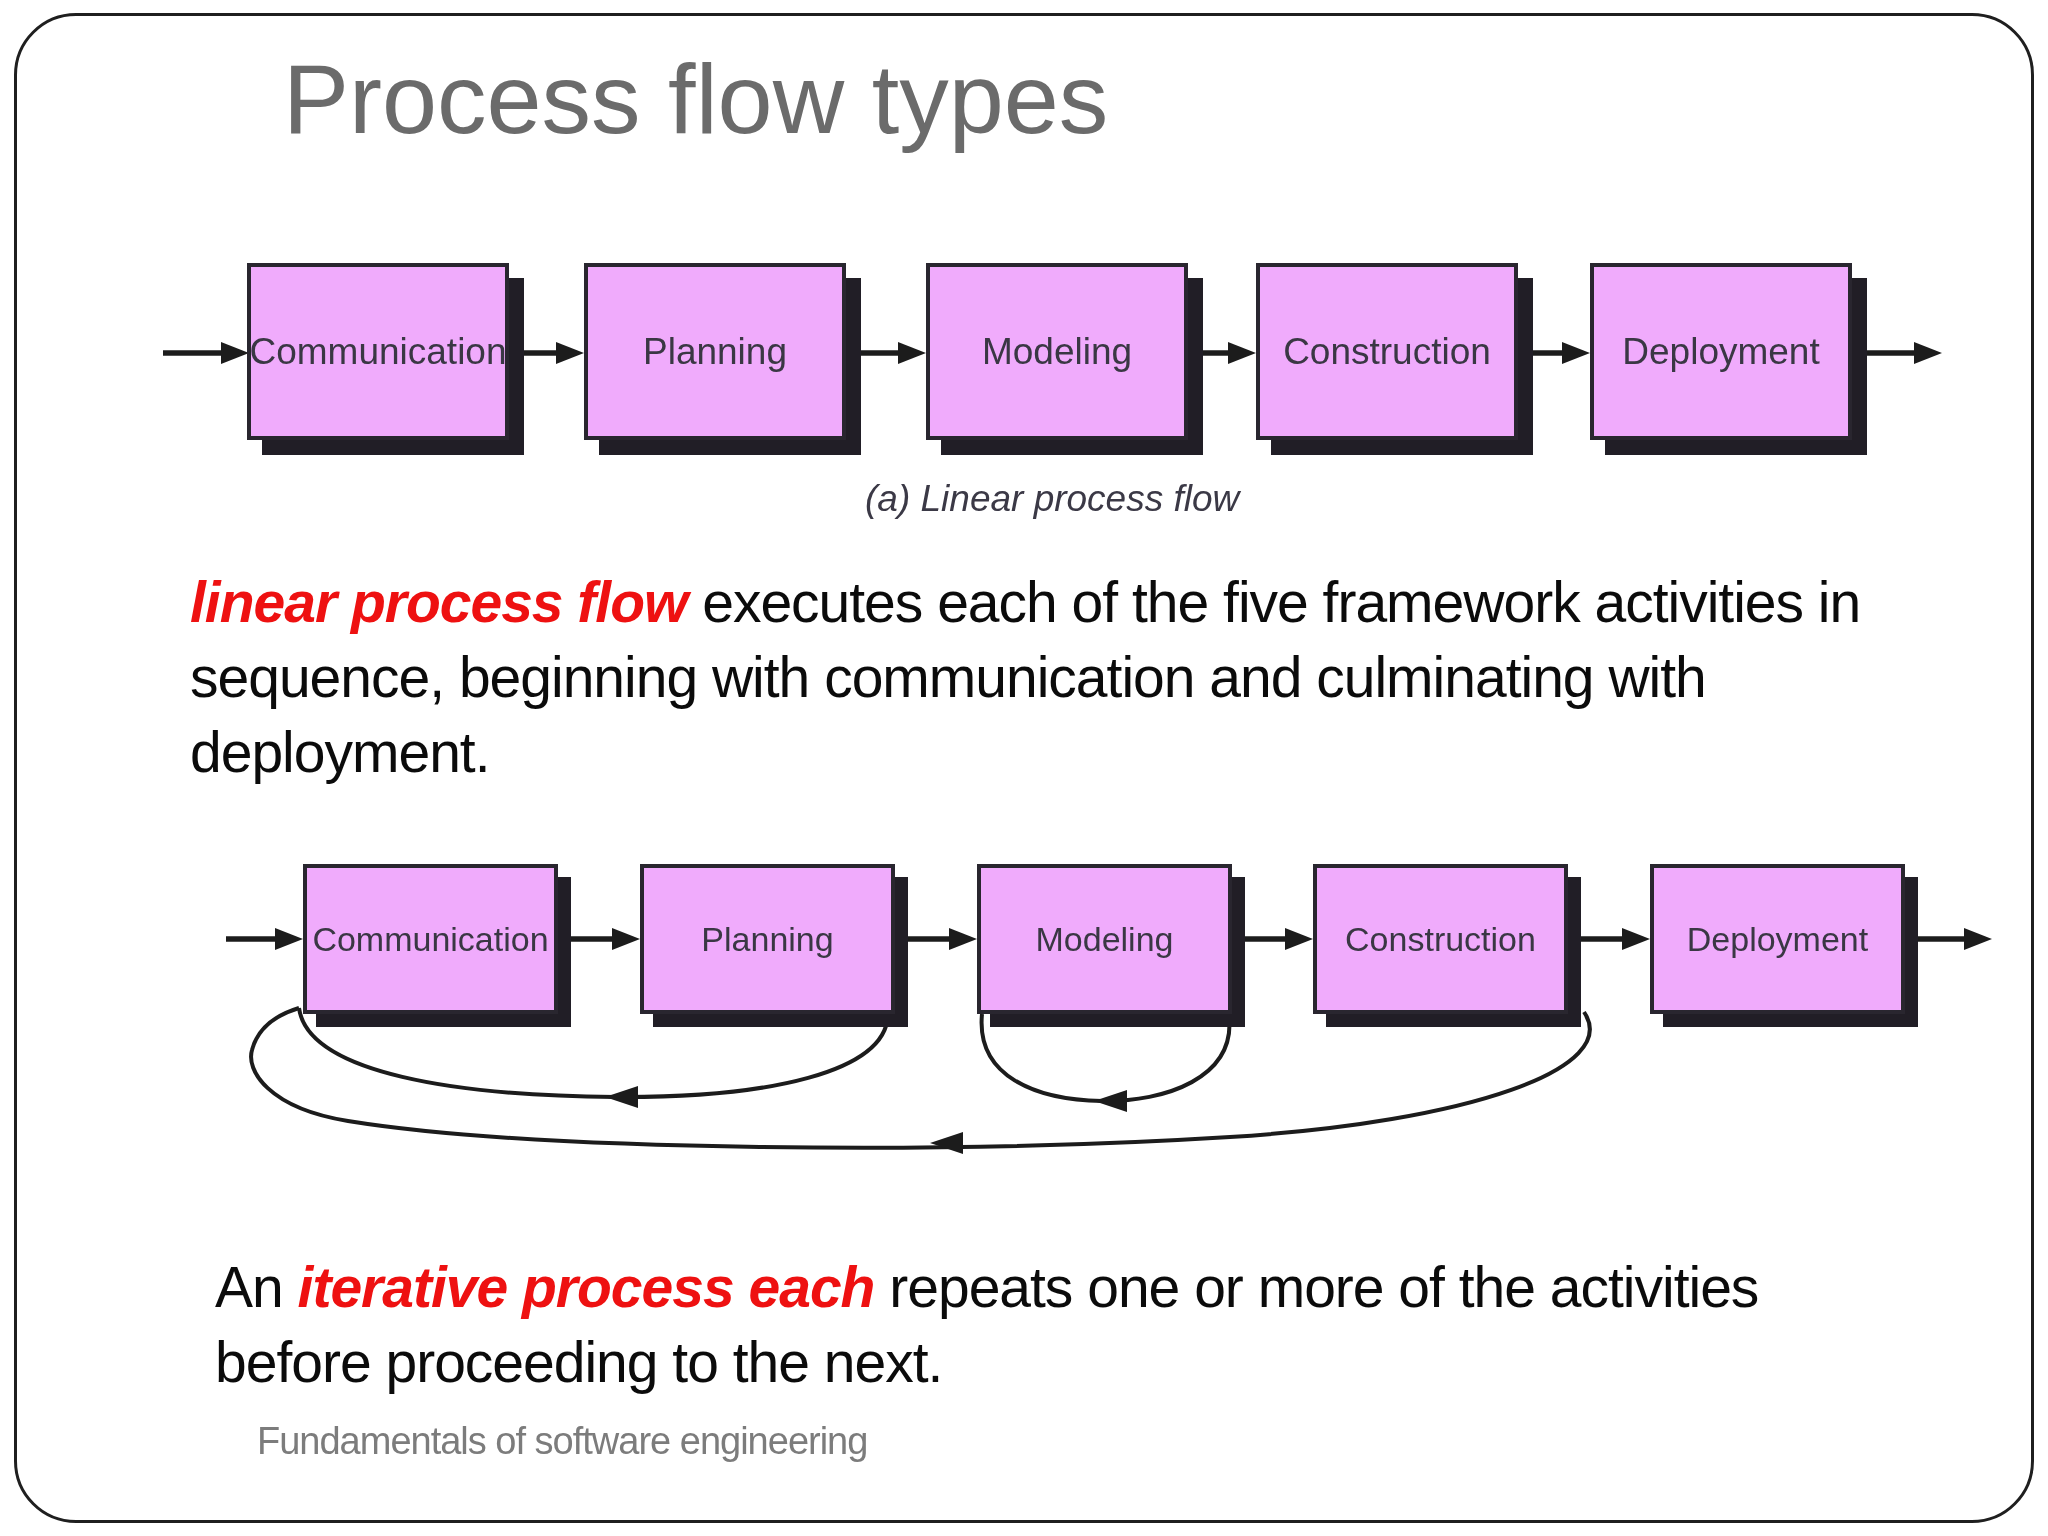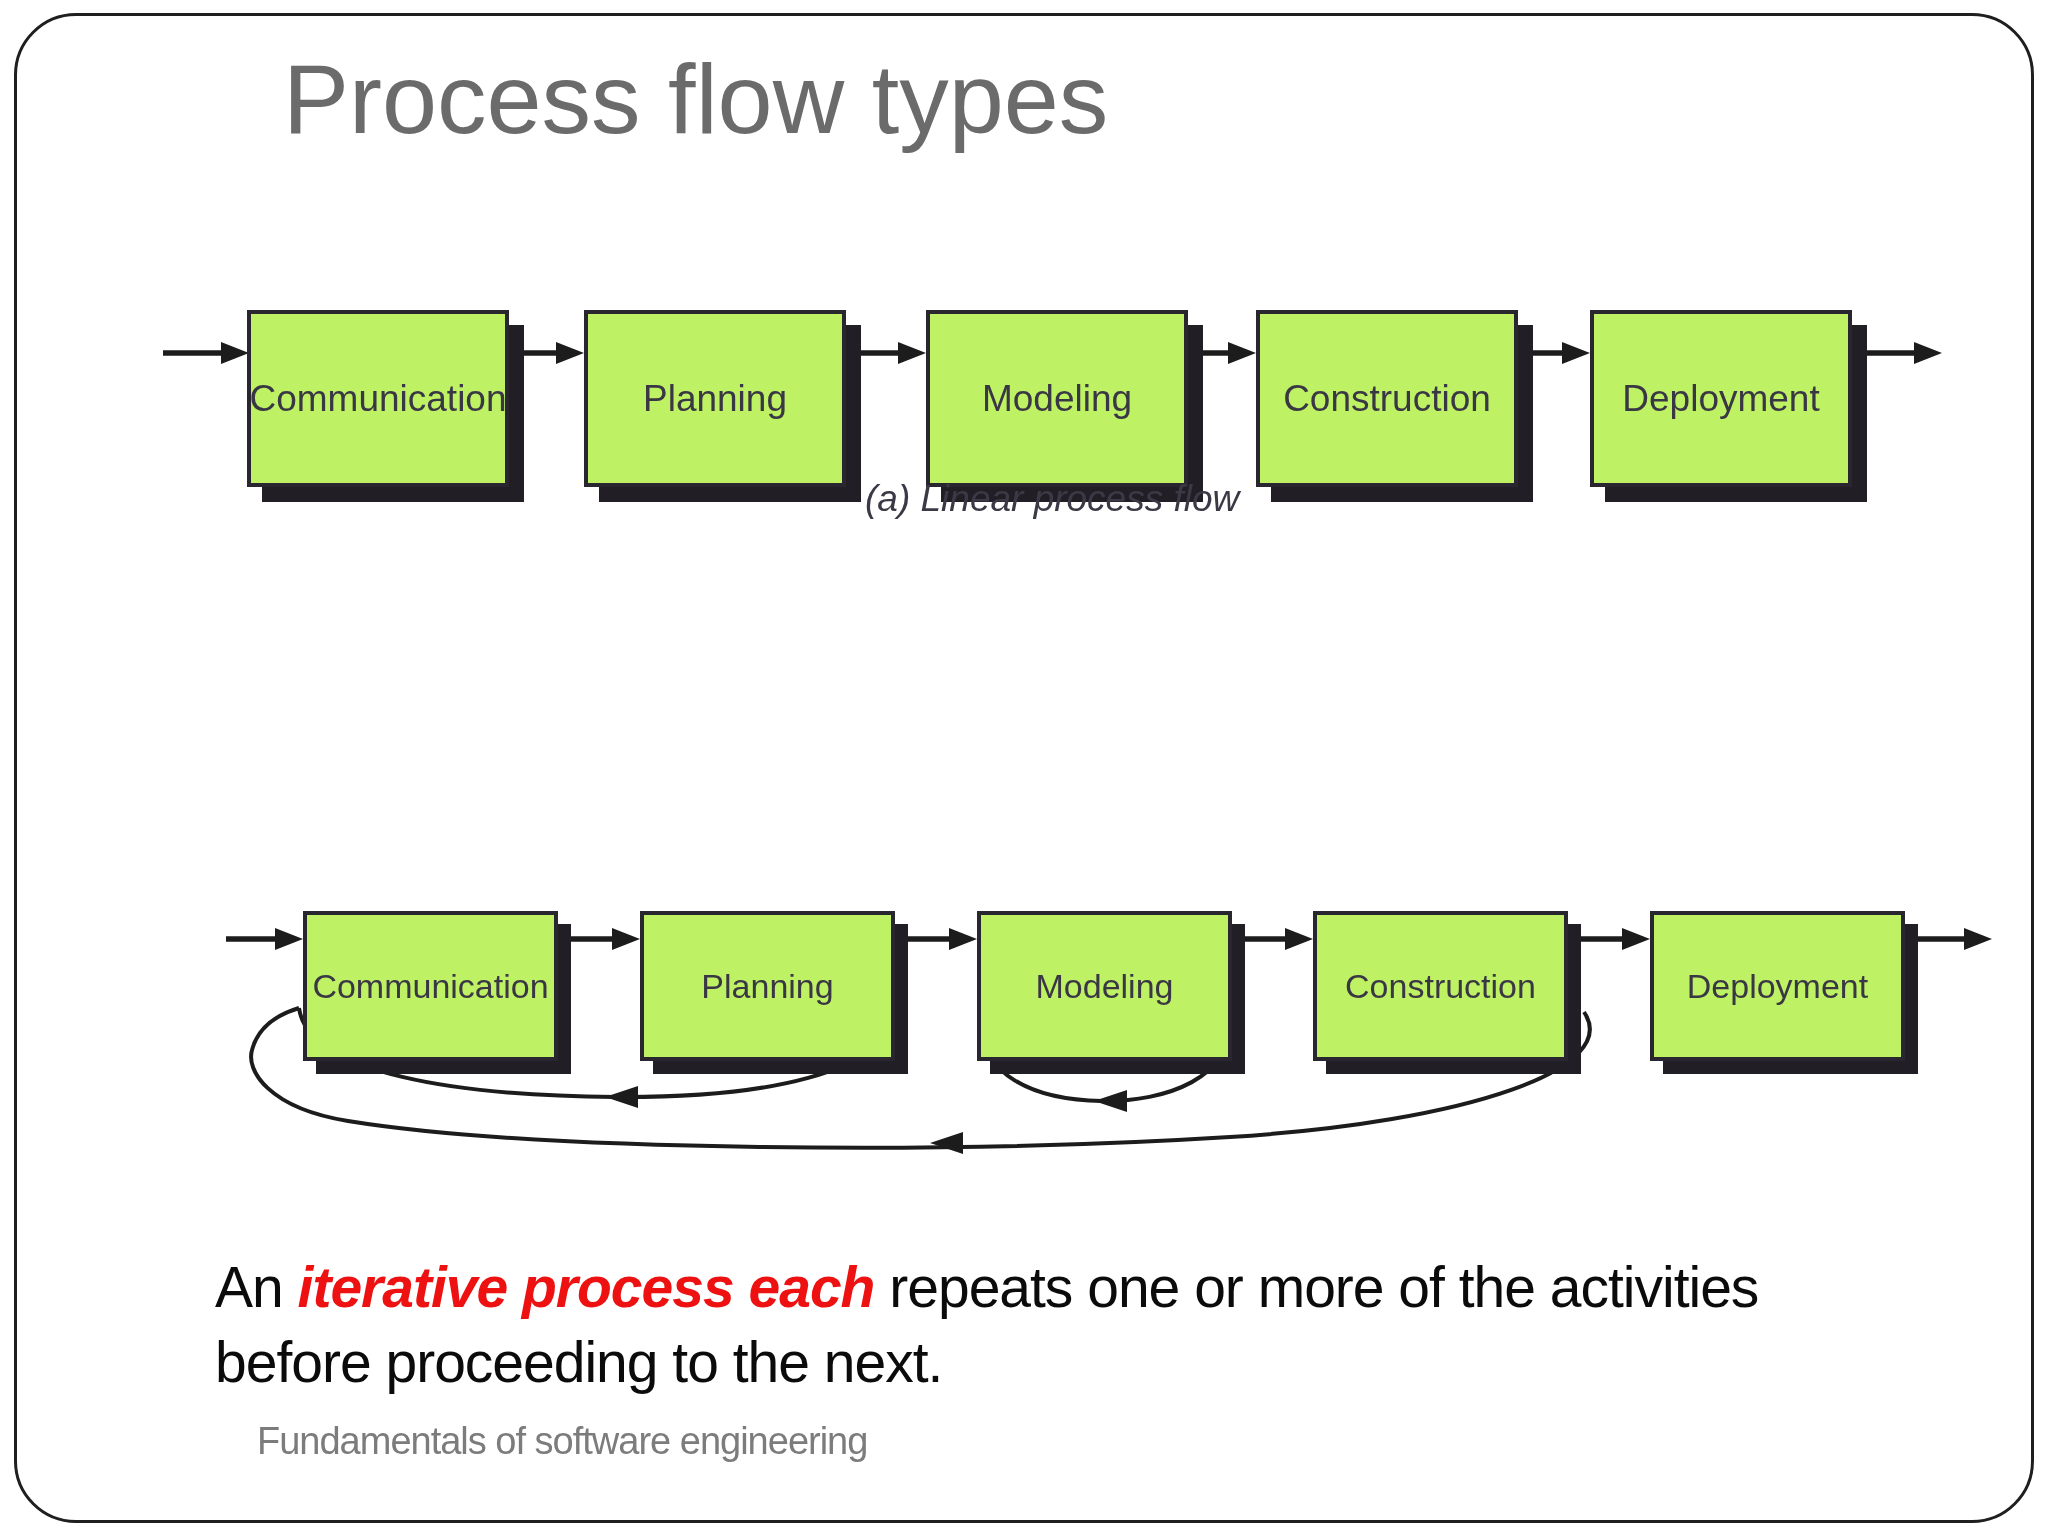--- a/index.html
+++ b/index.html
@@ -36,28 +36,27 @@
     position: absolute;
     left: 0; top: 0;
     width: 2048px; height: 1536px;
     z-index: 1;
     pointer-events: none;
   }
 
   .pbox {
     position: absolute;
     z-index: 2;
-    background: #bef264;
+    background: #f0abfc;
     border: 4px solid #29262f;
     box-shadow: 15px 15px 0 #211e26;
     display: flex;
     align-items: center;
     justify-content: center;
     color: #3a3744;
-    margin-top: 47px;
   }
   .row-a { top: 263px; width: 262px; height: 177px; font-size: 37px; }
   .row-b { top: 864px; width: 255px; height: 150px; font-size: 34px; box-shadow: 13px 13px 0 #211e26; }
 
   .caption {
     position: absolute;
     z-index: 2;
     font-size: 37px;
     color: #3b3946;
     white-space: nowrap;
@@ -155,20 +154,21 @@
   </div>
   <div class="pbox row-a" style="left:1256px">
     <span>Construction</span>
   </div>
   <div class="pbox row-a" style="left:1590px">
     <span>Deployment</span>
   </div>
 
   <div class="caption" style="left:865px; top:478px">(a) Linear process flow</div>
 
+  <p class="bodytext" style="left:190px; top:565px; width:1710px"><span class="red-em">linear process flow</span><span> executes each of the five framework activities in sequence, beginning with communication and culminating with deployment.</span></p>
 
   <div class="pbox row-b" style="left:303px">
     <span>Communication</span>
   </div>
   <div class="pbox row-b" style="left:640px">
     <span>Planning</span>
   </div>
   <div class="pbox row-b" style="left:977px">
     <span>Modeling</span>
   </div>

